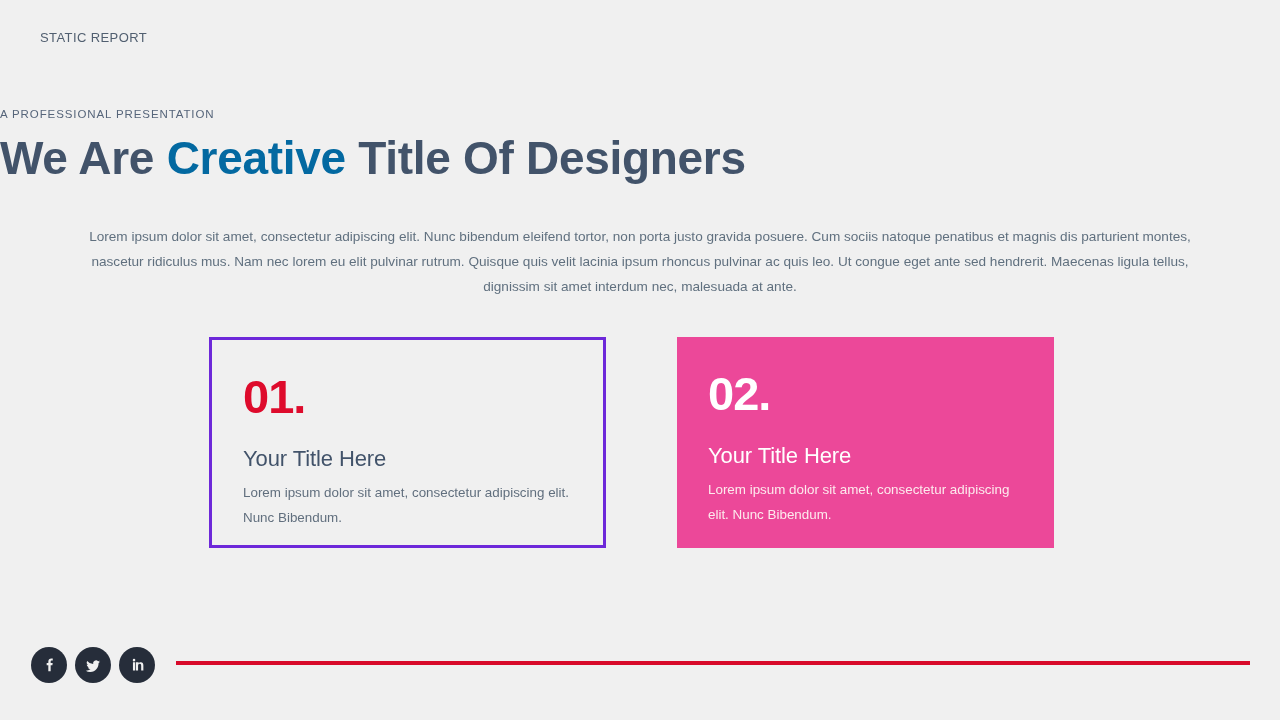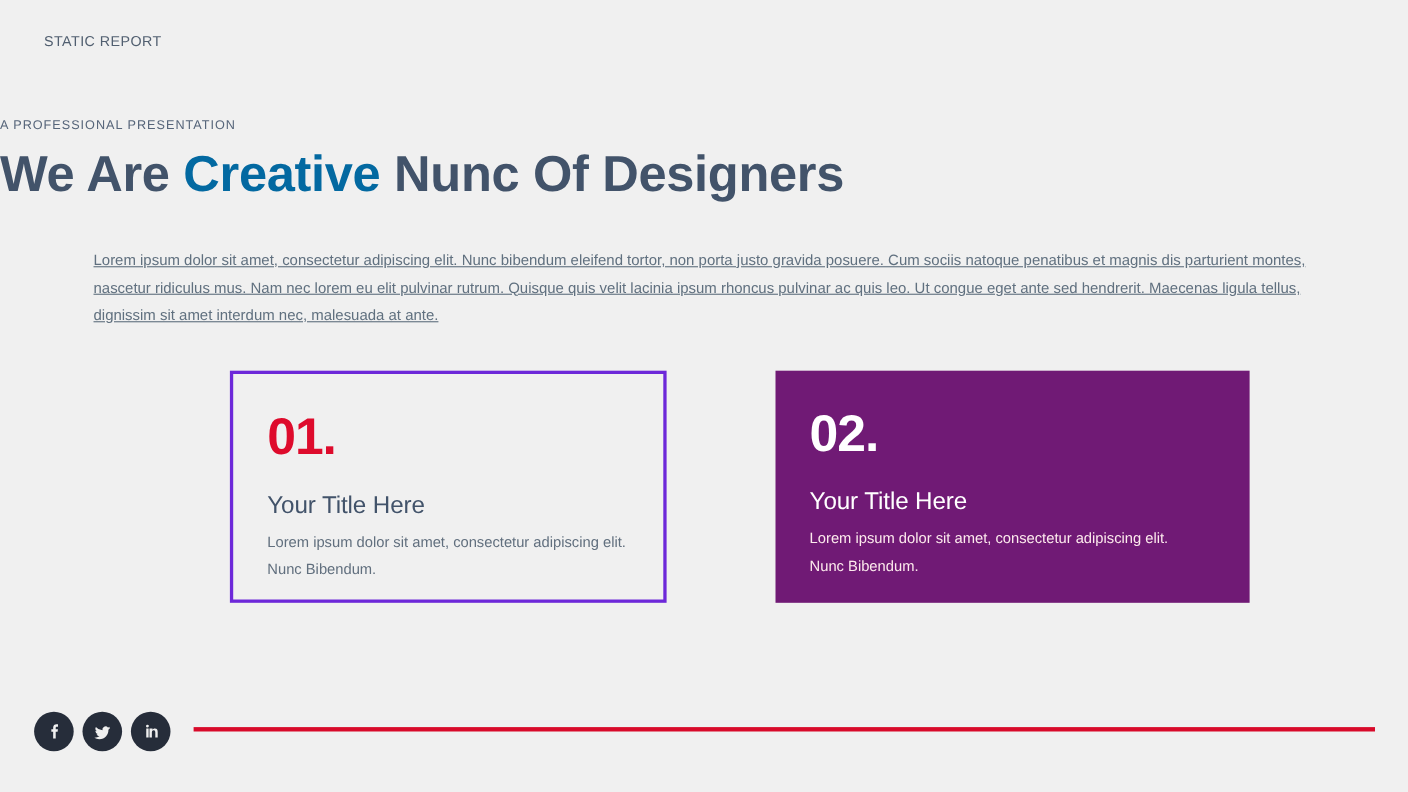--- a/index.html
+++ b/index.html
@@ -56,45 +56,43 @@
   }
   .headline .accent { color: #0369a1; }
 
   
   .lead {
     position: absolute;
     left: 50%;
     transform: translateX(-50%);
     top: 210px;
     width: 1110px;
-    text-align: left;
+    text-align: center;
     font-size: 13.6px;
     line-height: 25px;
     color: #60707f;
-    text-decoration: underline;
   }
 
   
   .card {
     position: absolute;
     top: 337px;
     height: 211px;
     padding: 33px 34px 0 31px;
   }
   .card-1 {
     left: 209px;
     width: 397px;
     background: transparent;
     border: 3px solid #6d28d9;
   }
   .card-2 {
     left: 677px;
-    width: 431px;
-    background: #701a75;
-    margin-left: 28px;
+    width: 377px;
+    background: #ec4899;
   }
   .card-num {
     font-size: 47px;
     font-weight: bold;
     line-height: 1;
     letter-spacing: -1px;
     margin: 0 0 26px 0;
   }
   .card-1 .card-num { color: #de0b2c; }
   .card-2 .card-num { color: #ffffff; }
@@ -153,21 +151,21 @@
 </style>
 </head>
 <body>
 
 <div class="slide">
 
   <div class="static-report">STATIC REPORT</div>
 
   <div class="header">
     <div class="eyebrow">A PROFESSIONAL PRESENTATION</div>
-    <h1 class="headline"><span>We Are </span><span class="accent">Creative</span><span> Nunc Of Designers</span></h1>
+    <h1 class="headline"><span>We Are </span><span class="accent">Creative</span><span> Title Of Designers</span></h1>
   </div>
 
   <p class="lead">Lorem ipsum dolor sit amet, consectetur adipiscing elit. Nunc bibendum eleifend tortor, non porta justo gravida posuere. Cum sociis natoque penatibus et magnis dis parturient montes, nascetur ridiculus mus. Nam nec lorem eu elit pulvinar rutrum. Quisque quis velit lacinia ipsum rhoncus pulvinar ac quis leo. Ut congue eget ante sed hendrerit. Maecenas ligula tellus, dignissim sit amet interdum nec, malesuada at ante.</p>
 
   <div class="card card-1">
     <div class="card-num">01.</div>
     <div class="card-title">Your Title Here</div>
     <p class="card-text">Lorem ipsum dolor sit amet, consectetur adipiscing elit. Nunc Bibendum.</p>
   </div>
 

